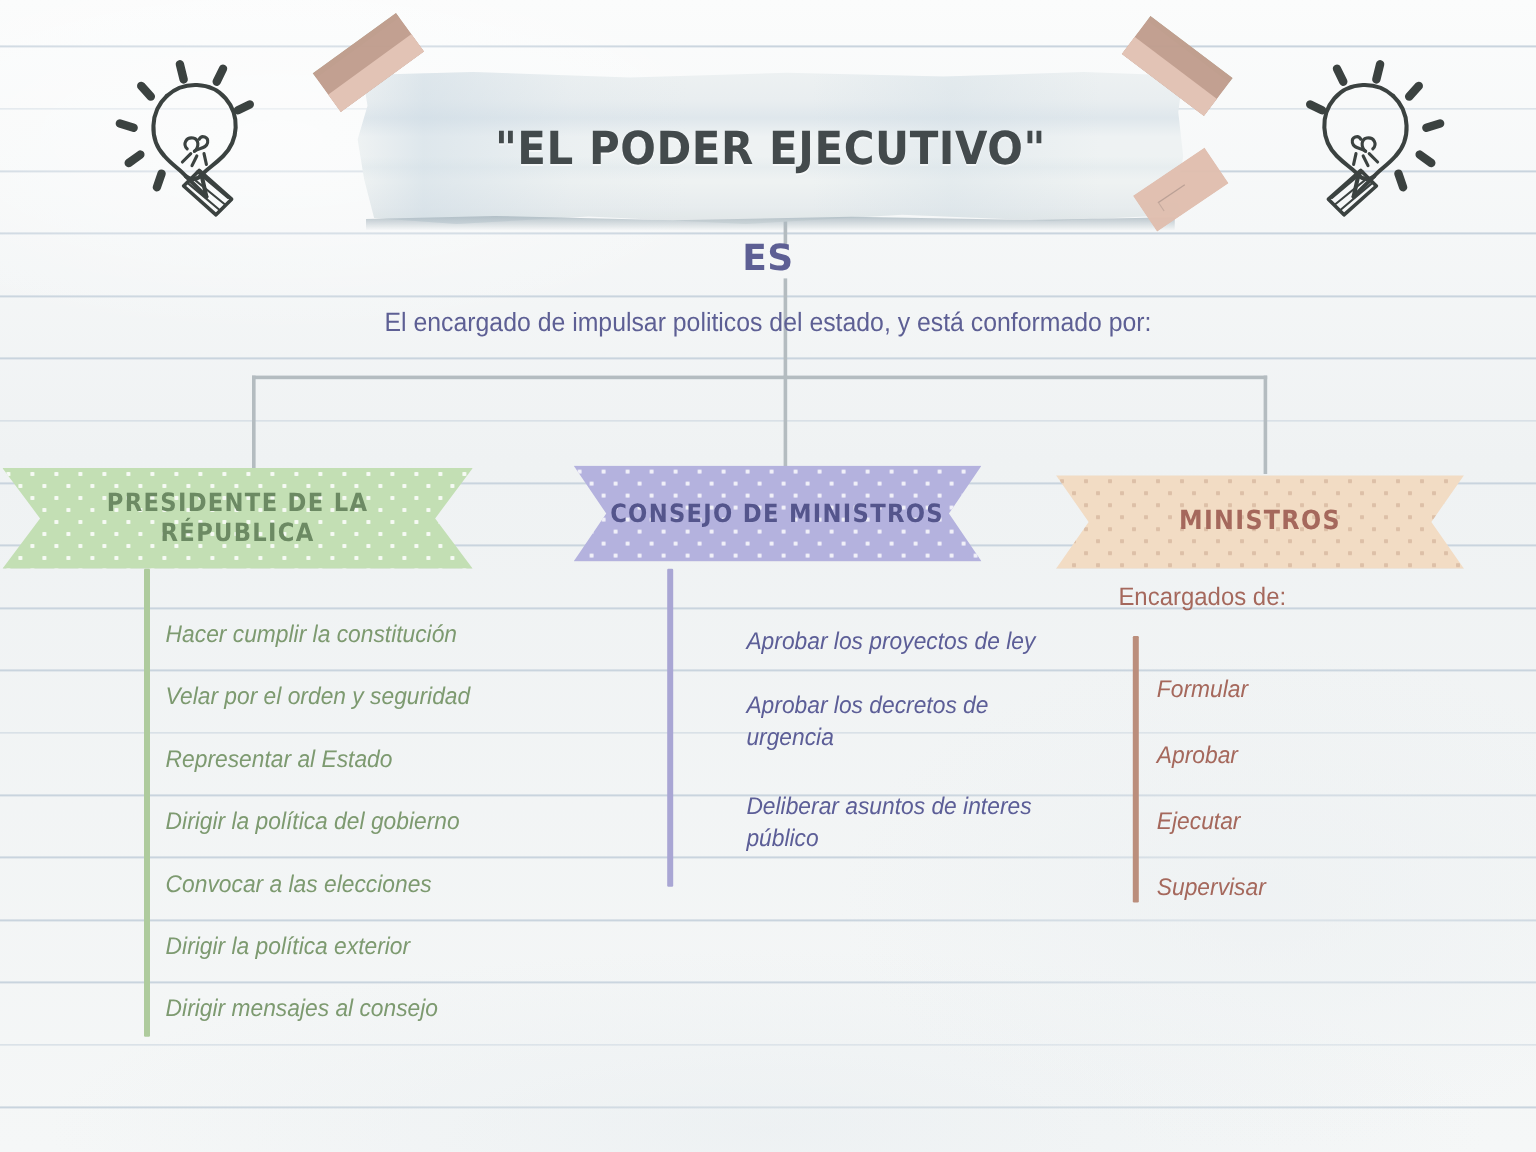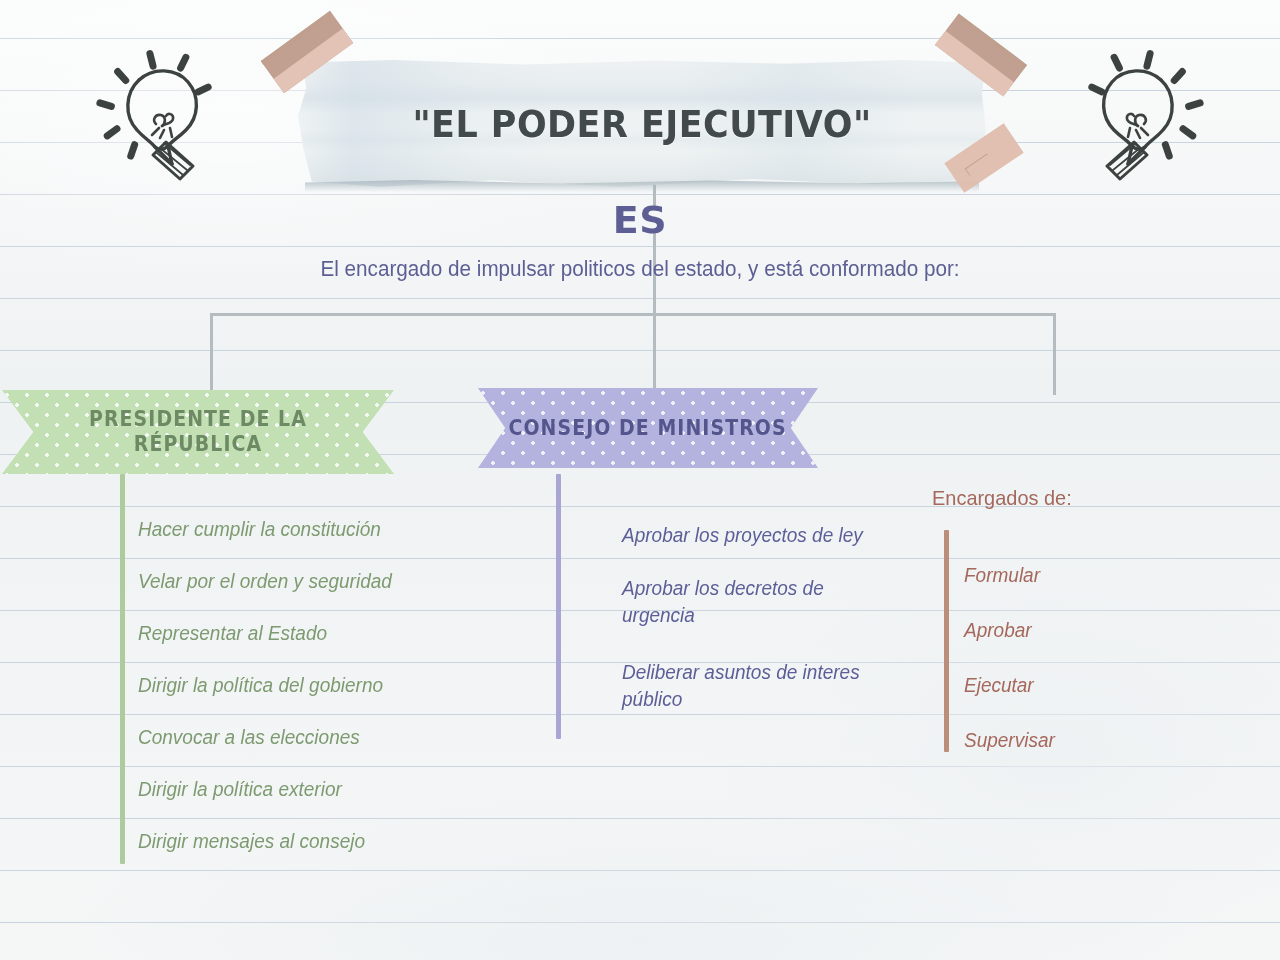--- a/index.html
+++ b/index.html
@@ -166,21 +166,21 @@
   #conn-v-mid       { left: 653px; top: 313px; width: 3px;  height: 82px; }
   #conn-v-right     { left: 1053px; top: 313px; width: 3px; height: 82px; }
 
   
   #es-label {
     left: 0; right: 0;
     top: 198px;
     text-align: center;
     font-family: "DejaVu Sans", sans-serif;
     font-weight: bold;
-    font-size: 38px;
+    font-size: 30px;
     letter-spacing: 0.5px;
     color: #5d5f94;
     z-index: 3;
   }
   #subtitle {
     left: 0; right: 0;
     top: 256px;
     text-align: center;
     font-family: "Liberation Sans", sans-serif;
     font-size: 22px;
@@ -421,20 +421,23 @@
   <div class="layer" id="subtitle">El encargado de impulsar politicos del estado, y está conformado por:</div>
 
   <div class="ribbon" id="ribbon-presidente">
     <span class="label">PRESIDENTE DE LA RÉPUBLICA</span>
   </div>
 
   <div class="ribbon" id="ribbon-consejo">
     <span class="label">CONSEJO DE MINISTROS</span>
   </div>
 
+  <div class="ribbon" id="ribbon-ministros">
+    <span class="label">MINISTROS</span>
+  </div>
 
   <div class="col" id="col-presidente">
     <div class="accent-bar"></div>
     <div class="items">
       <div class="item">Hacer cumplir la constitución</div>
       <div class="item">Velar por el orden y seguridad</div>
       <div class="item">Representar al Estado</div>
       <div class="item">Dirigir la política del gobierno</div>
       <div class="item">Convocar a las elecciones</div>
       <div class="item">Dirigir la política exterior</div>

